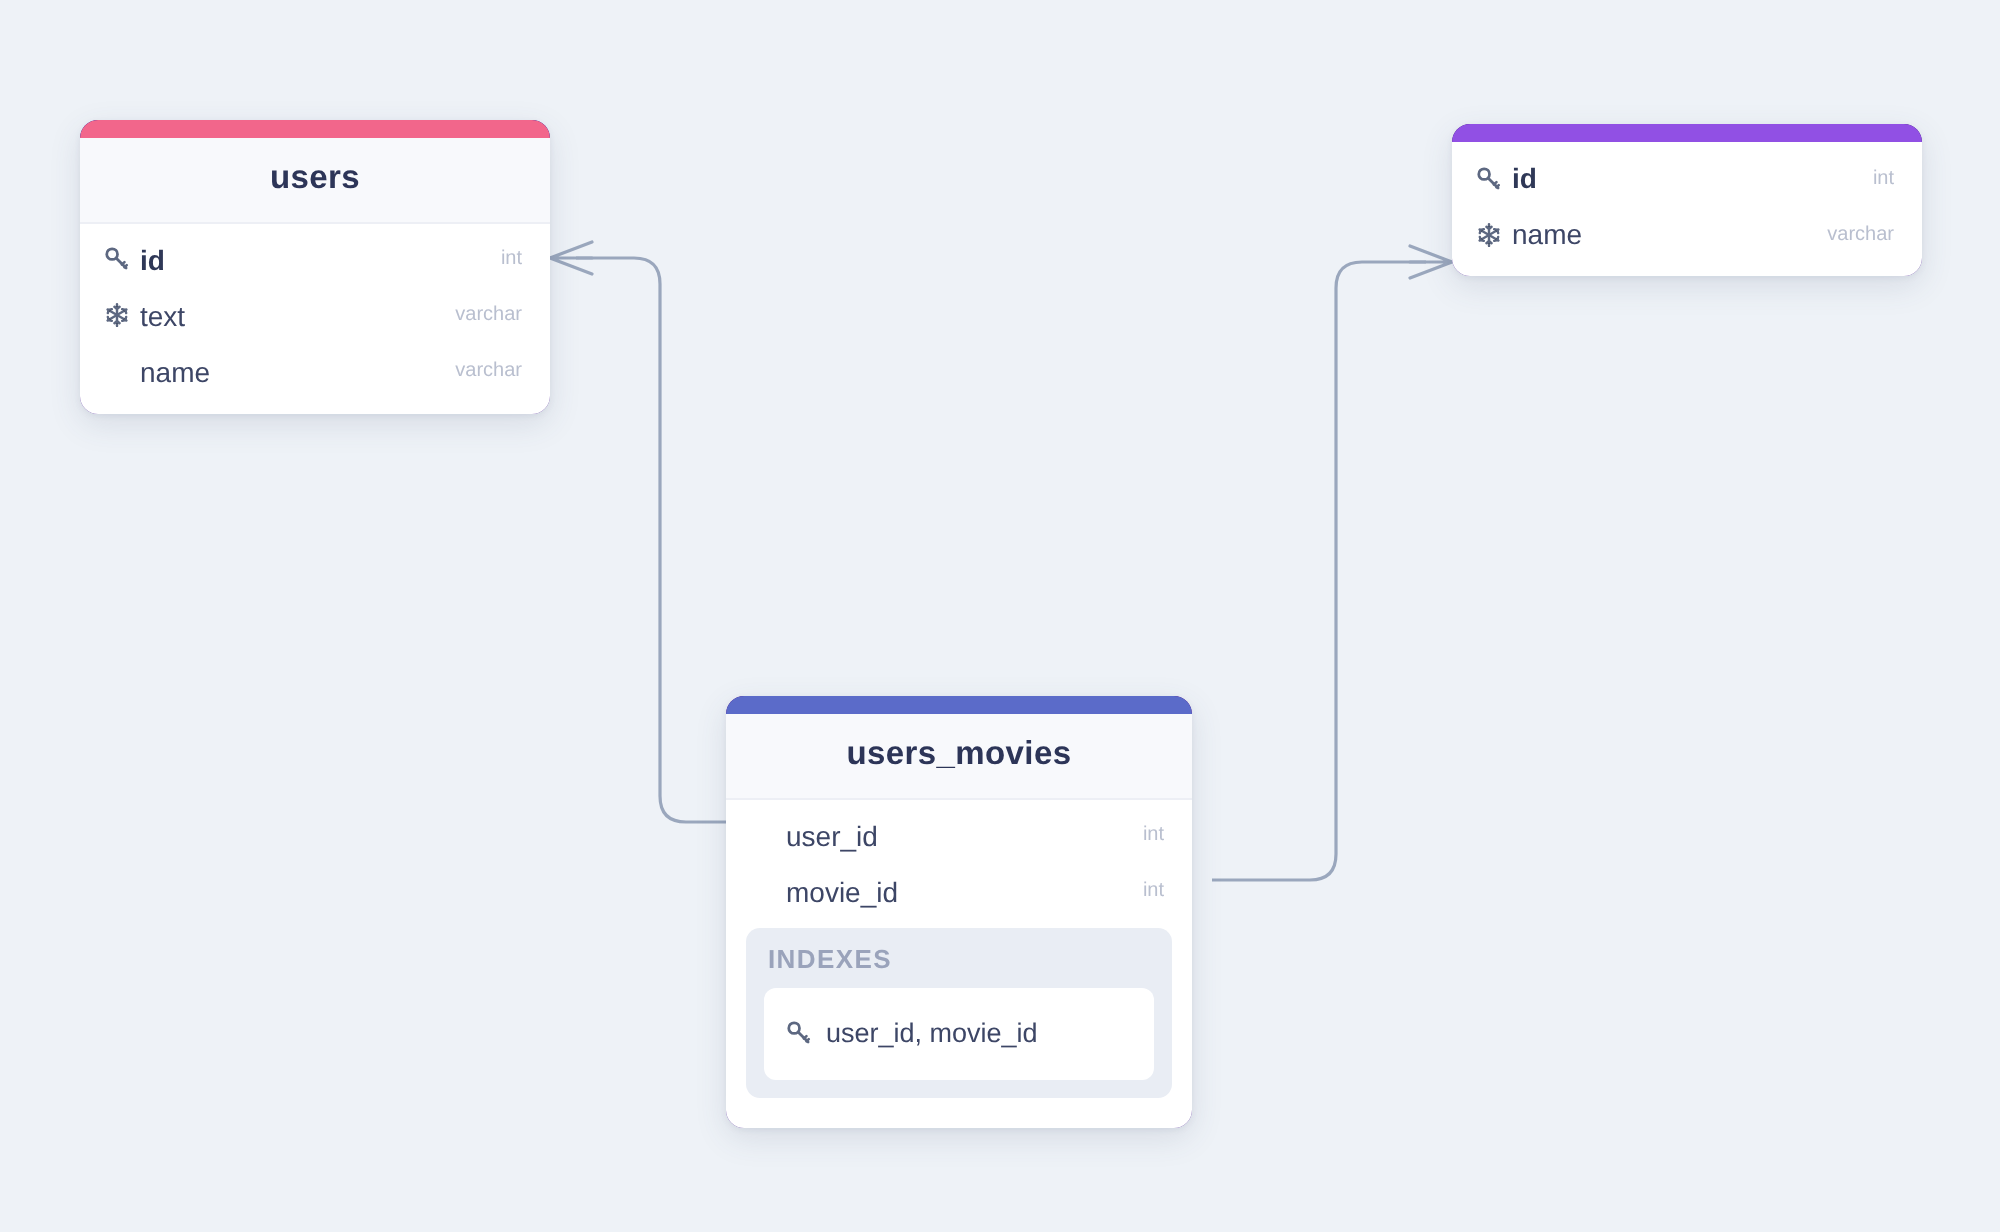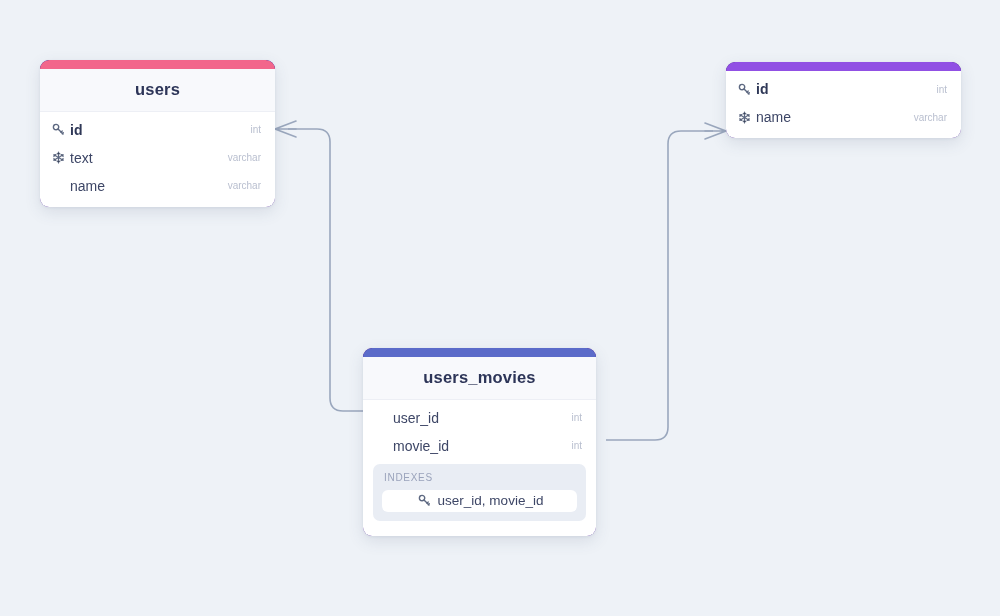--- a/index.html
+++ b/index.html
@@ -105,35 +105,34 @@
 
   
   .indexes {
     margin: 4px 10px 8px;
     background: #e9edf4;
     border-radius: 7px;
     padding: 8px 9px 9px;
   }
 
   .indexes-title {
-    font-size: 10px;
+    font-size: 13px;
     letter-spacing: .7px;
     color: #9aa3bb;
-    font-weight: normal;
+    font-weight: bold;
     padding: 0 2px 7px;
   }
 
   .index-pill {
     background: #ffffff;
     border-radius: 6px;
-    height: 22px;
+    height: 46px;
     display: flex;
     align-items: center;
     padding: 0 9px;
-    justify-content: center;
   }
 
   .index-pill .field-icon { margin-right: 5px; }
 
   .index-label {
     font-size: 13.5px;
     color: #3d4666;
     white-space: nowrap;
   }
 </style>

